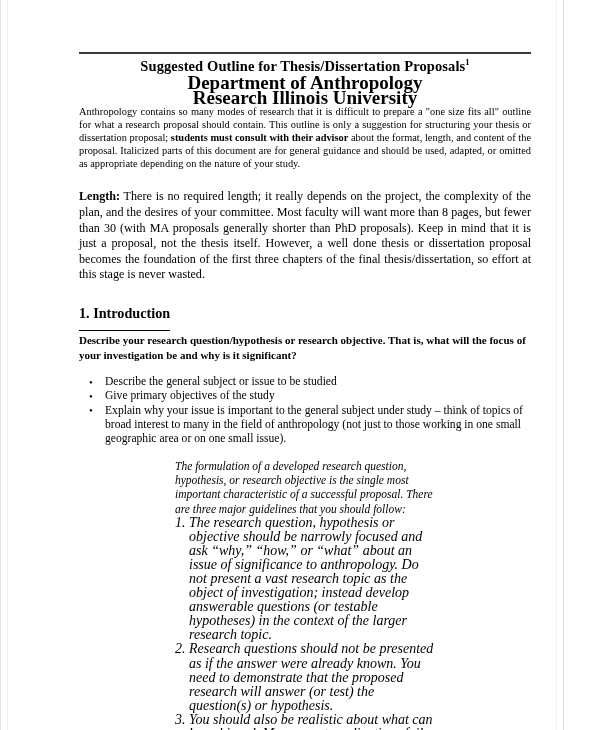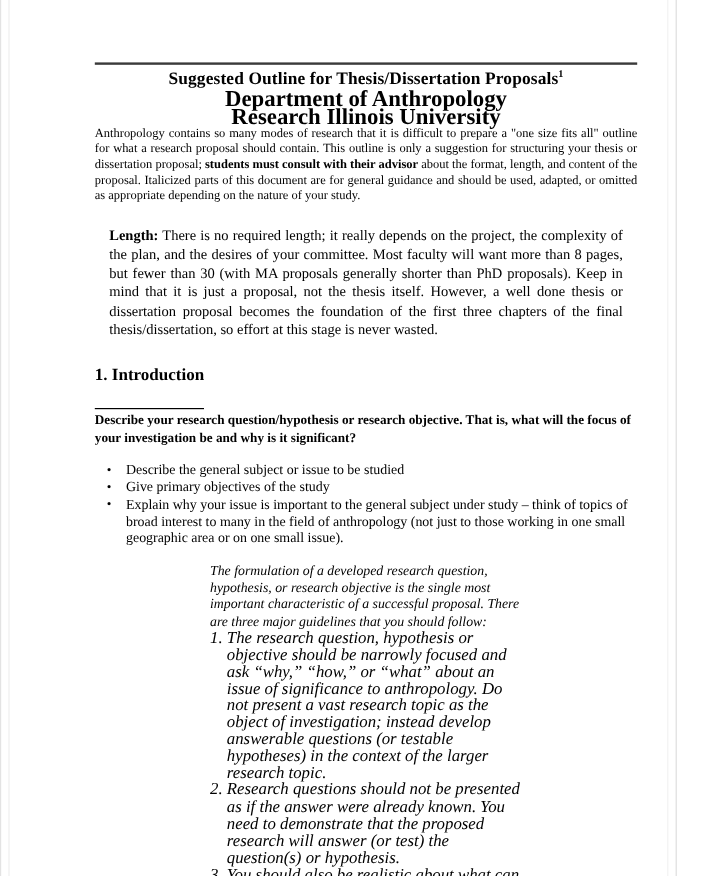--- a/index.html
+++ b/index.html
@@ -83,34 +83,34 @@
     line-height: 13.1px;
     text-align: justify;
     margin: 0;
   }
   .intro-para { margin-top: 18px; }
 
   p.length {
     font-size: 12.1px;
     line-height: 15.6px;
     text-align: justify;
-    margin: 12px;
+    margin: 0;
     margin-top: 19px;
   }
   .b { font-weight: bold; }
 
   
   h2.section {
     font-size: 14.2px;
     font-weight: bold;
     margin: 0;
     line-height: 17px;
     display: inline-block;
     border-bottom: 1.4px solid #000;
-    padding-bottom: 18px;
+    padding-bottom: 8px;
   }
   .section-wrap { margin-top: 21px; }
 
   p.section-lead {
     font-weight: bold;
     font-size: 11px;
     line-height: 14.6px;
     margin: 2px 0 0 0;
     text-align: left;
   }

